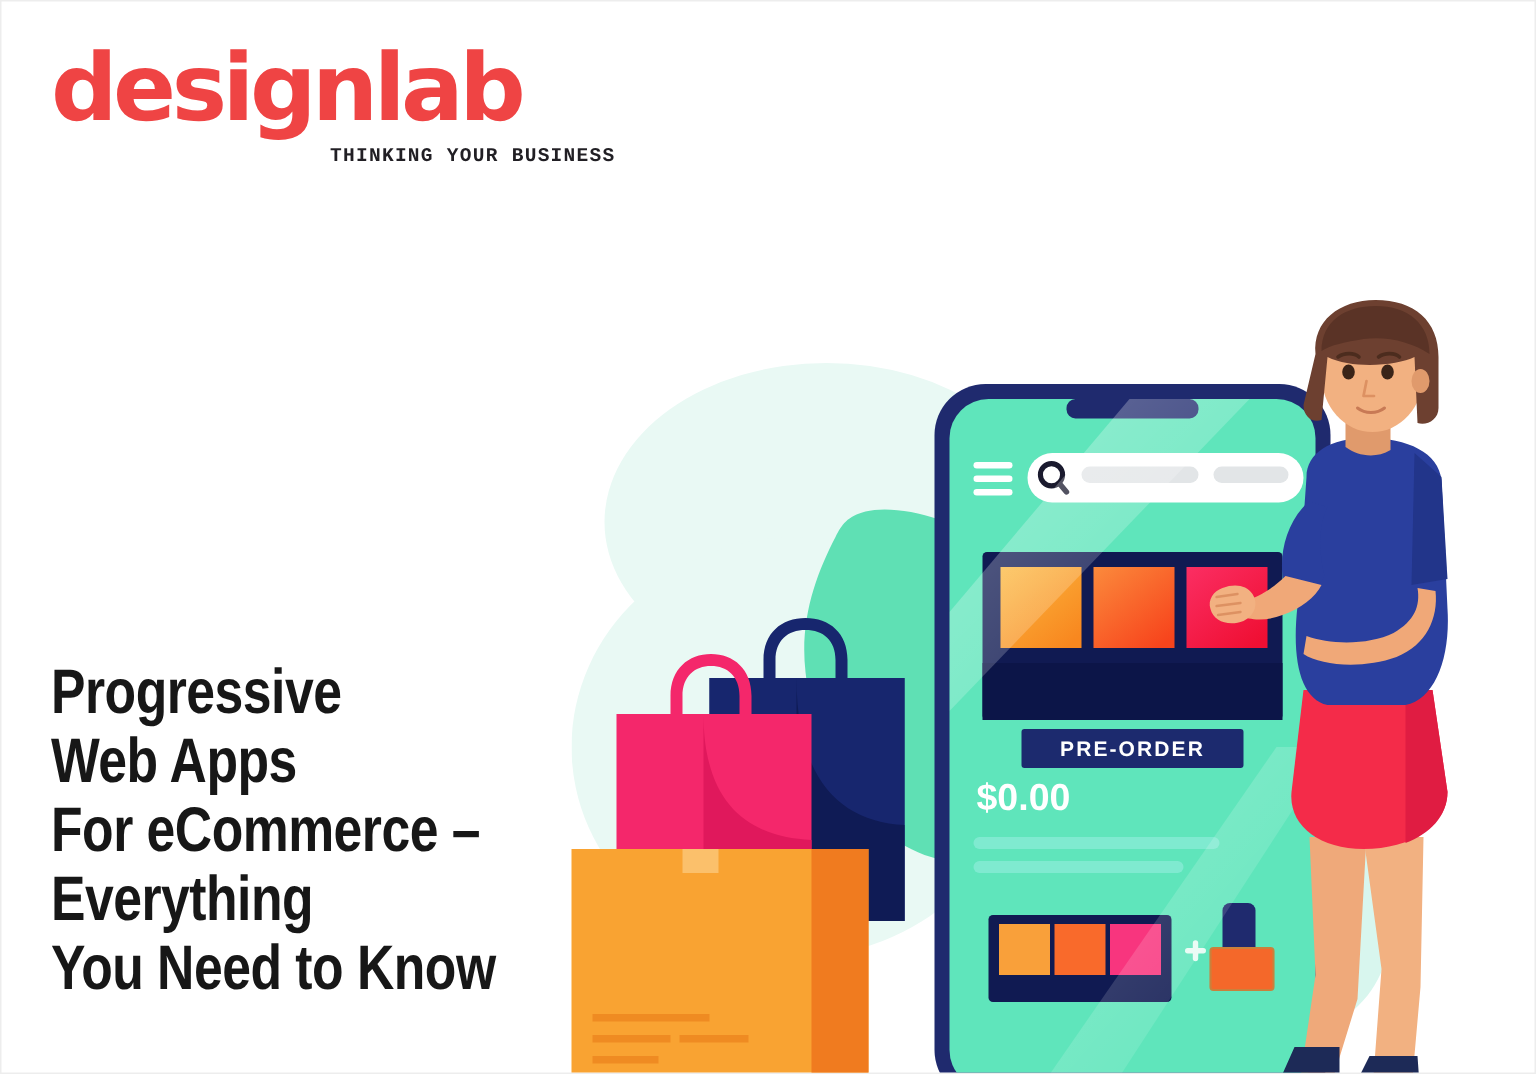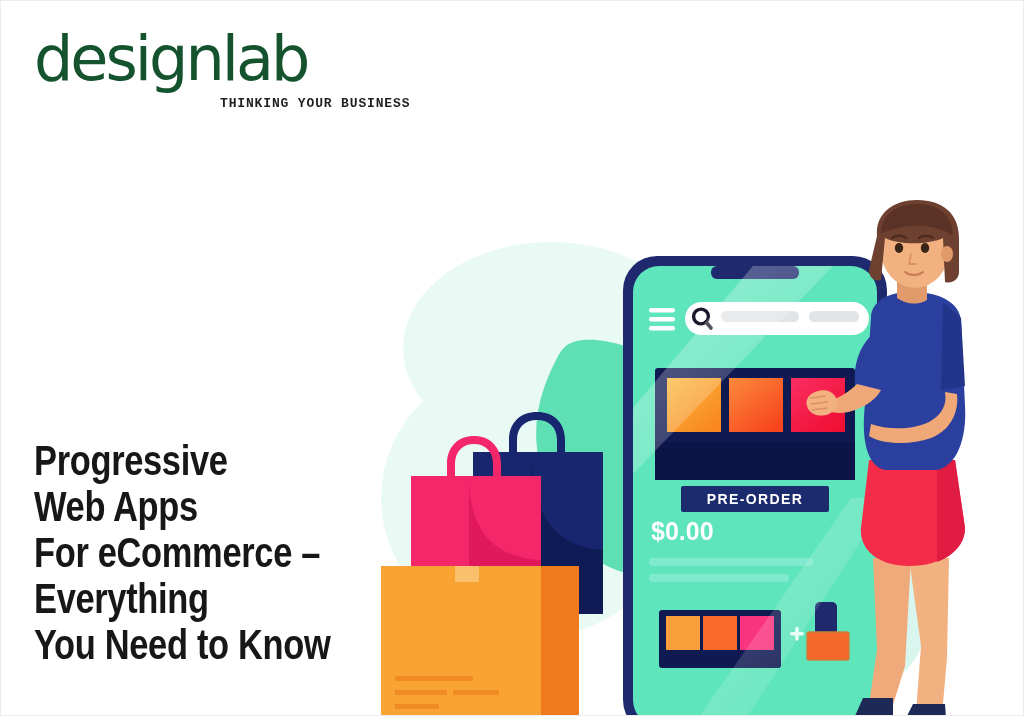--- a/index.html
+++ b/index.html
@@ -27,23 +27,23 @@
     top: 27px;
     width: 290px;
     height: 80px;
   }
   #logo-wordmark {
     position: absolute;
     left: 0;
     top: 0;
     font-family: "DejaVu Sans", sans-serif;
     font-size: 62px;
-    font-weight: 400;
+    font-weight: 700;
     letter-spacing: -3.0px;
-    color: #14532d;
+    color: #ef4444;
     line-height: 1;
   }
   #logo-tagline {
     position: absolute;
     left: 186px;
     top: 68px;
     font-family: Liberation Mono, monospace;
     font-size: 13px;
     font-weight: 700;
     letter-spacing: 0.85px;

